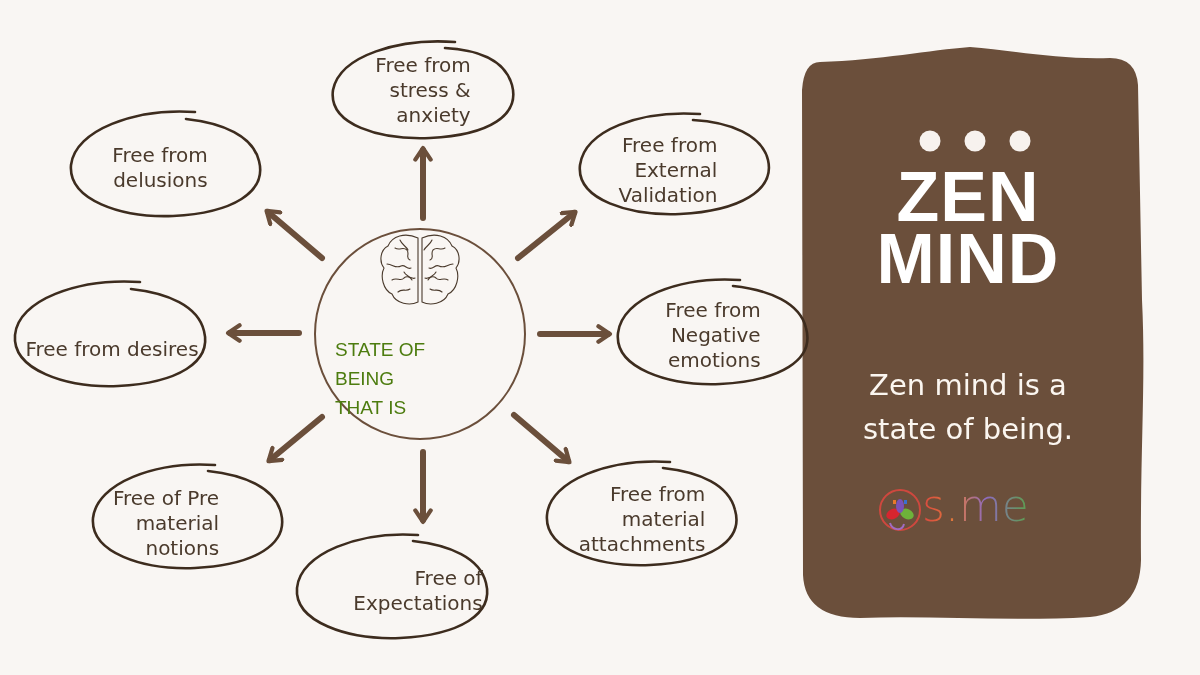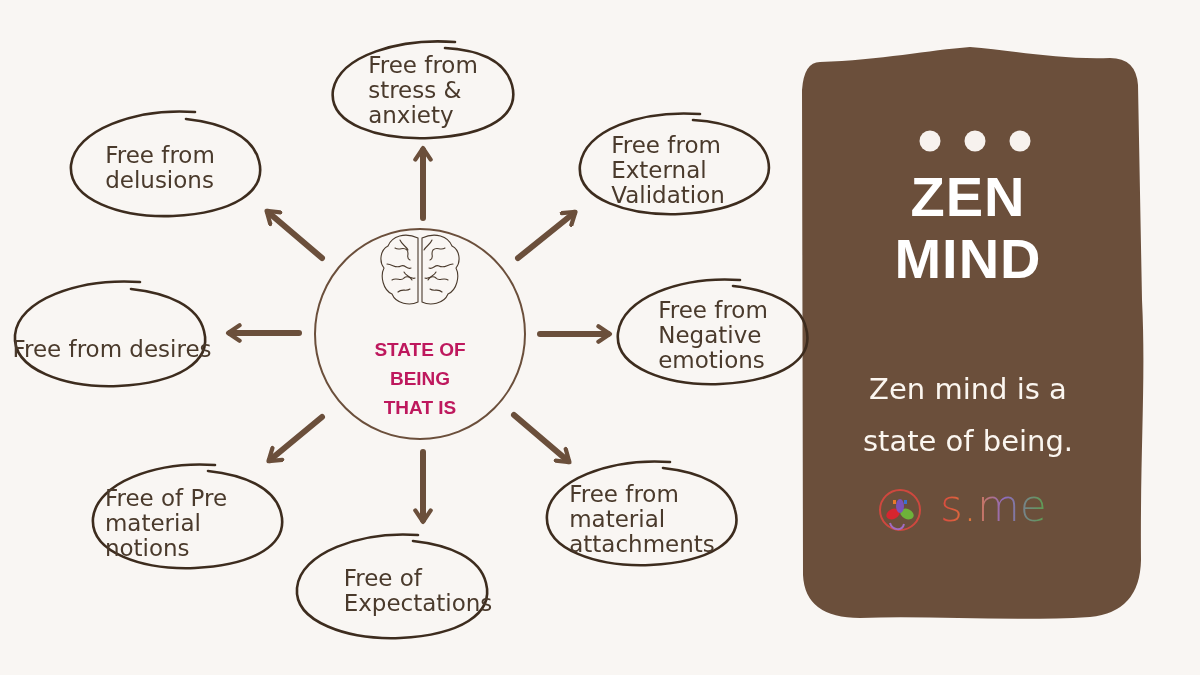--- a/index.html
+++ b/index.html
@@ -7,73 +7,72 @@
     width: 1200px; height: 675px; overflow: hidden;
     background: #f9f6f3;
     font-family: "DejaVu Sans", sans-serif;
     position: relative;
   }
   #stage { position: absolute; left: 0; top: 0; width: 1200px; height: 675px; }
   .bubble-text {
     position: absolute;
     color: #4a3a2c;
     font-family: "DejaVu Sans", sans-serif;
-    font-size: 23px;
+    font-size: 20px;
     line-height: 25px;
-    text-align: left;
+    text-align: right;
     white-space: pre-line;
     transform: translate(-50%, -50%);
   }
   .center-label {
     position: absolute;
     left: 420px; top: 378px;
     transform: translate(-50%, -50%);
-    color: #be185d;
+    color: #4d7c0f;
     font-family: "Liberation Sans", sans-serif;
-    font-weight: bold;
+    font-weight: normal;
     font-size: 19px;
     line-height: 29px;
-    text-align: center;
     white-space: pre-line;
     width: 170px;
   }
   .panel-title {
     position: absolute;
     left: 968px; top: 166px;
     width: 300px; margin-left: -150px;
     color: #ffffff;
     font-family: "Liberation Sans", sans-serif;
     font-weight: bold;
-    font-size: 56px;
+    font-size: 70px;
     line-height: 62px;
     letter-spacing: 1px;
     text-align: center;
     white-space: pre-line;
   }
   .panel-subtitle {
     position: absolute;
     left: 968px; top: 363px;
     width: 300px; margin-left: -150px;
     color: #fbf6f0;
     font-family: "DejaVu Sans", sans-serif;
     font-size: 29px;
-    line-height: 52px;
+    line-height: 44px;
     text-align: center;
     white-space: pre-line;
   }
   .logo {
     position: absolute; left: 878px; top: 484px;
     display: flex; align-items: center;
   }
   .logo-text {
     font-family: "DejaVu Sans", sans-serif;
     font-weight: 200;
     font-size: 44px;
     line-height: 44px;
-    margin-left: 18px;
+    margin-left: 0;
     background: linear-gradient(90deg, #d9473f 0%, #e07a3c 30%, #8e6bc0 60%, #5aa04a 100%);
     -webkit-background-clip: text;
     background-clip: text;
     color: transparent;
   }
 </style>
 </head>
 <body>
 
 <svg id="stage" viewBox="0 0 1200 675" xmlns="http://www.w3.org/2000/svg">

